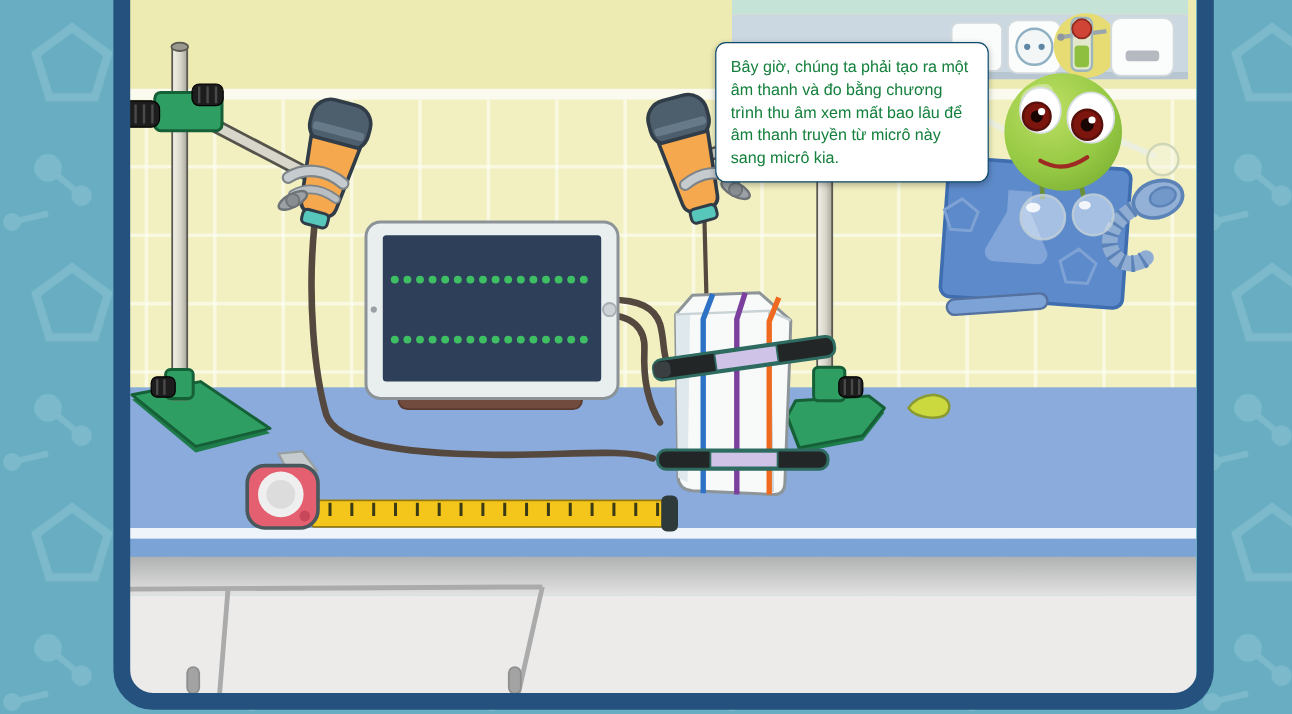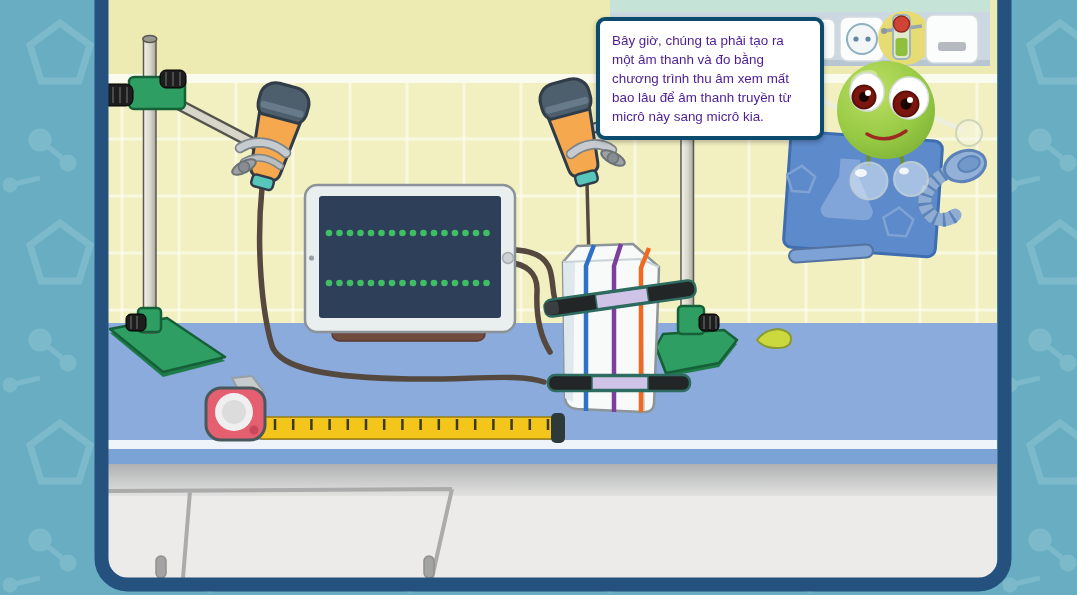--- a/index.html
+++ b/index.html
@@ -1,21 +1,21 @@
 <!DOCTYPE html>
 <html><head>
 <meta charset="utf-8">
 <style>
   html,body{margin:0;padding:0;background:#68adc2;}
   .stage{position:relative;width:1077px;height:595px;overflow:hidden;font-family:"Liberation Sans",sans-serif;}
   .stage svg{position:absolute;left:0;top:0;}
   .speech-bubble{
-    position:absolute;left:596px;top:17px;width:228px;box-sizing:border-box;
-    background:#ffffff;border:4px solid #0c4a6e;border-radius:9px;
-    padding:10px 12px;font-size:13.4px;line-height:1.42;color:#4c1d95;
+    position:absolute;left:596px;top:35px;width:228px;box-sizing:border-box;
+    background:#ffffff;border:1px solid #0c4a6e;border-radius:9px;
+    padding:10px 12px;font-size:13.4px;line-height:1.42;color:#15803d;
     box-shadow:0 2px 5px rgba(0,0,0,.28);z-index:5;
   }
 </style>
 </head>
 <body>
 
 <div class="stage">
 <svg width="1077" height="595" viewBox="0 0 1077 595">
   <defs>
     <clipPath id="scene-clip">

